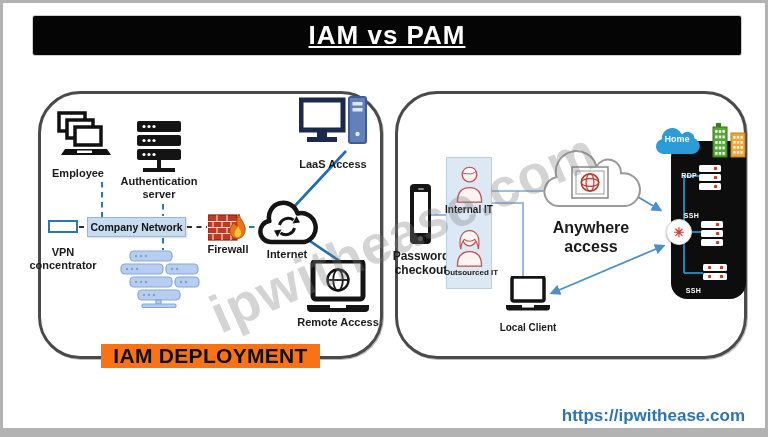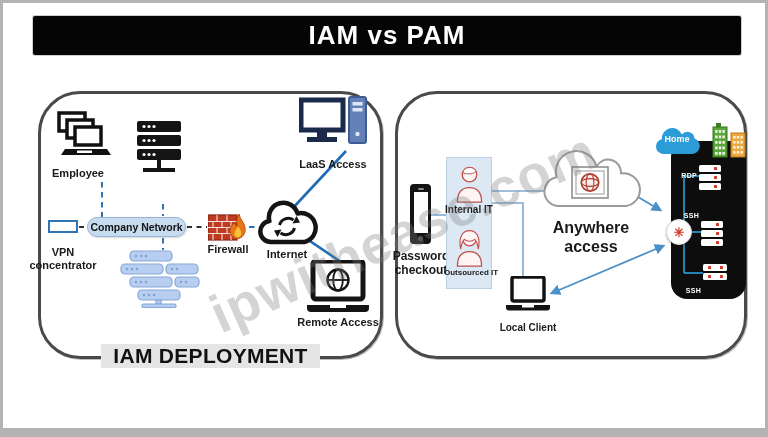--- a/index.html
+++ b/index.html
@@ -1,27 +1,27 @@
 <!DOCTYPE html>
 <html><head>
 <meta charset="utf-8">
 <style>
   * { box-sizing: border-box; margin: 0; padding: 0; }
   body { background:#e8e8e8; font-family:"Liberation Sans",sans-serif; }
   .canvas{position:relative;width:768px;height:437px;background:#fff;border:3px solid #b3b3b3;overflow:hidden;font-family:"Liberation Sans",sans-serif;}
-  .title{position:absolute;left:30px;top:13px;width:708px;height:39px;background:#050505;color:#fff;font-size:26px;font-weight:bold;text-align:center;line-height:39px;letter-spacing:1px;z-index:2;border-radius:2px;box-shadow:0 0 0 1px #cfcfcf;}
+  .title{position:absolute;left:30px;top:13px;width:708px;height:39px;background:#050505;color:#fff;font-size:26px;font-weight:bold;text-align:center;line-height:39px;letter-spacing:1px;z-index:2;border-radius:2px;box-shadow:0 0 0 1px #cfcfcf;text-decoration:underline;}
   .panel{position:absolute;border:3px solid #4a4a4a;border-radius:42px;z-index:0;box-shadow:1px 1px 0 #bdbdbd;}
   .dep-wrap{position:absolute;text-align:center;z-index:2;}
-  .dep{display:inline-block;background:#e5e5e5;padding:0 12px;font-size:21px;font-weight:bold;color:#111;letter-spacing:.3px;}
+  .dep{display:inline-block;background:#f97316;padding:0 12px;font-size:21px;font-weight:bold;color:#111;letter-spacing:.3px;}
   .lines{position:absolute;left:0;top:0;z-index:1;}
   .plines{position:absolute;left:0;top:0;z-index:3;}
   .node{position:absolute;z-index:2;}
   .node svg{width:100%;height:100%;display:block;}
   .lbl{position:absolute;font-weight:bold;font-size:11px;color:#1a1a1a;text-align:center;line-height:1.18;z-index:2;}
-  .cnet{position:absolute;left:84px;top:214px;width:99px;height:20px;background:#c8dcf0;border:1px solid #96b5d9;border-radius:10px;font-size:10.5px;font-weight:bold;color:#111;text-align:center;line-height:18px;z-index:2;box-shadow:1px 1px 2px rgba(0,0,0,.15);}
+  .cnet{position:absolute;left:84px;top:214px;width:99px;height:20px;background:#c8dcf0;border:1px solid #96b5d9;border-radius:0;font-size:10.5px;font-weight:bold;color:#111;text-align:center;line-height:18px;z-index:2;box-shadow:1px 1px 2px rgba(0,0,0,.15);}
   .pam-box{position:absolute;left:443px;top:154px;width:46px;height:132px;background:#dce9f5;border:1px solid #bcd0e4;z-index:2;}
   .blackpanel{position:absolute;left:668px;top:138px;width:75px;height:158px;background:#0d0d0d;border-radius:16px;z-index:2;}
   .srv-group{position:absolute;z-index:4;}
   .pserver{width:22px;height:7px;background:#fff;border-radius:1.5px;margin-bottom:2px;position:relative;}
   .pserver::after{content:"";position:absolute;right:4px;top:2px;width:3px;height:3px;background:#d03a2b;border-radius:.5px;}
   .pserver.wide{width:24px;}
   .pserver.wide::before{content:"";position:absolute;left:5px;top:2px;width:3px;height:3px;background:#d03a2b;border-radius:.5px;}
   .plabel{position:absolute;color:#fff;font-size:7px;font-weight:bold;text-align:right;z-index:4;letter-spacing:.3px;}
   .ast-circle{position:absolute;left:663px;top:216px;width:26px;height:26px;background:#fff;border:1px solid #ddd;border-radius:50%;z-index:4;display:flex;align-items:center;justify-content:center;color:#d03a2b;font-weight:bold;font-size:13px;box-shadow:0 1px 2px rgba(0,0,0,.35);}
   .laas-text{position:absolute;left:649px;top:131px;width:50px;text-align:center;color:#fff;font-weight:bold;font-size:9px;z-index:4;}
@@ -94,20 +94,21 @@
           <circle cx="12" cy="19.5" r="1.6"></circle>
           <circle cx="17" cy="19.5" r="1.6"></circle>
         <circle cx="7" cy="33.5" r="1.6"></circle>
           <circle cx="12" cy="33.5" r="1.6"></circle>
           <circle cx="17" cy="33.5" r="1.6"></circle>
       </g>
       <rect x="20" y="39" width="4" height="8" fill="#141414"></rect>
       <rect x="6" y="47" width="32" height="4" fill="#141414"></rect>
     </svg>
   </div>
+  <div class="lbl" style="left:110px;top:172px;width:92px">Authentication server</div>
 
   <div class="node" style="left:45px;top:217px;width:30px;height:13px;border:2px solid #2e75b6;background:#fff"></div>
   <div class="lbl" style="left:16px;top:243px;width:88px">VPN concentrator</div>
 
   <div class="cnet">Company Network</div>
 
   <div class="node" style="left:205px;top:207px;width:40px;height:34px">
     <svg viewBox="0 0 40 34">
       <rect x="0" y="5" width="29" height="25" fill="#c03a22" stroke="#87220f" stroke-width="1.2"></rect>
       <g stroke="#f3ded8" stroke-width="1.1" fill="none">
@@ -315,15 +316,16 @@
   <div class="srv-group" style="left:700px;top:261px">
     <div class="pserver wide"></div>
     <div class="pserver wide"></div>
   </div>
   <div class="plabel" style="left:678px;top:284px;width:20px">SSH</div>
 
   <div class="ast-circle">✳</div>
 
 
   <div class="watermark">ipwithease.com</div>
+  <div class="url">https://ipwithease.com</div>
   <div class="bstrip"></div>
 
 </div>
 
 </body></html>

